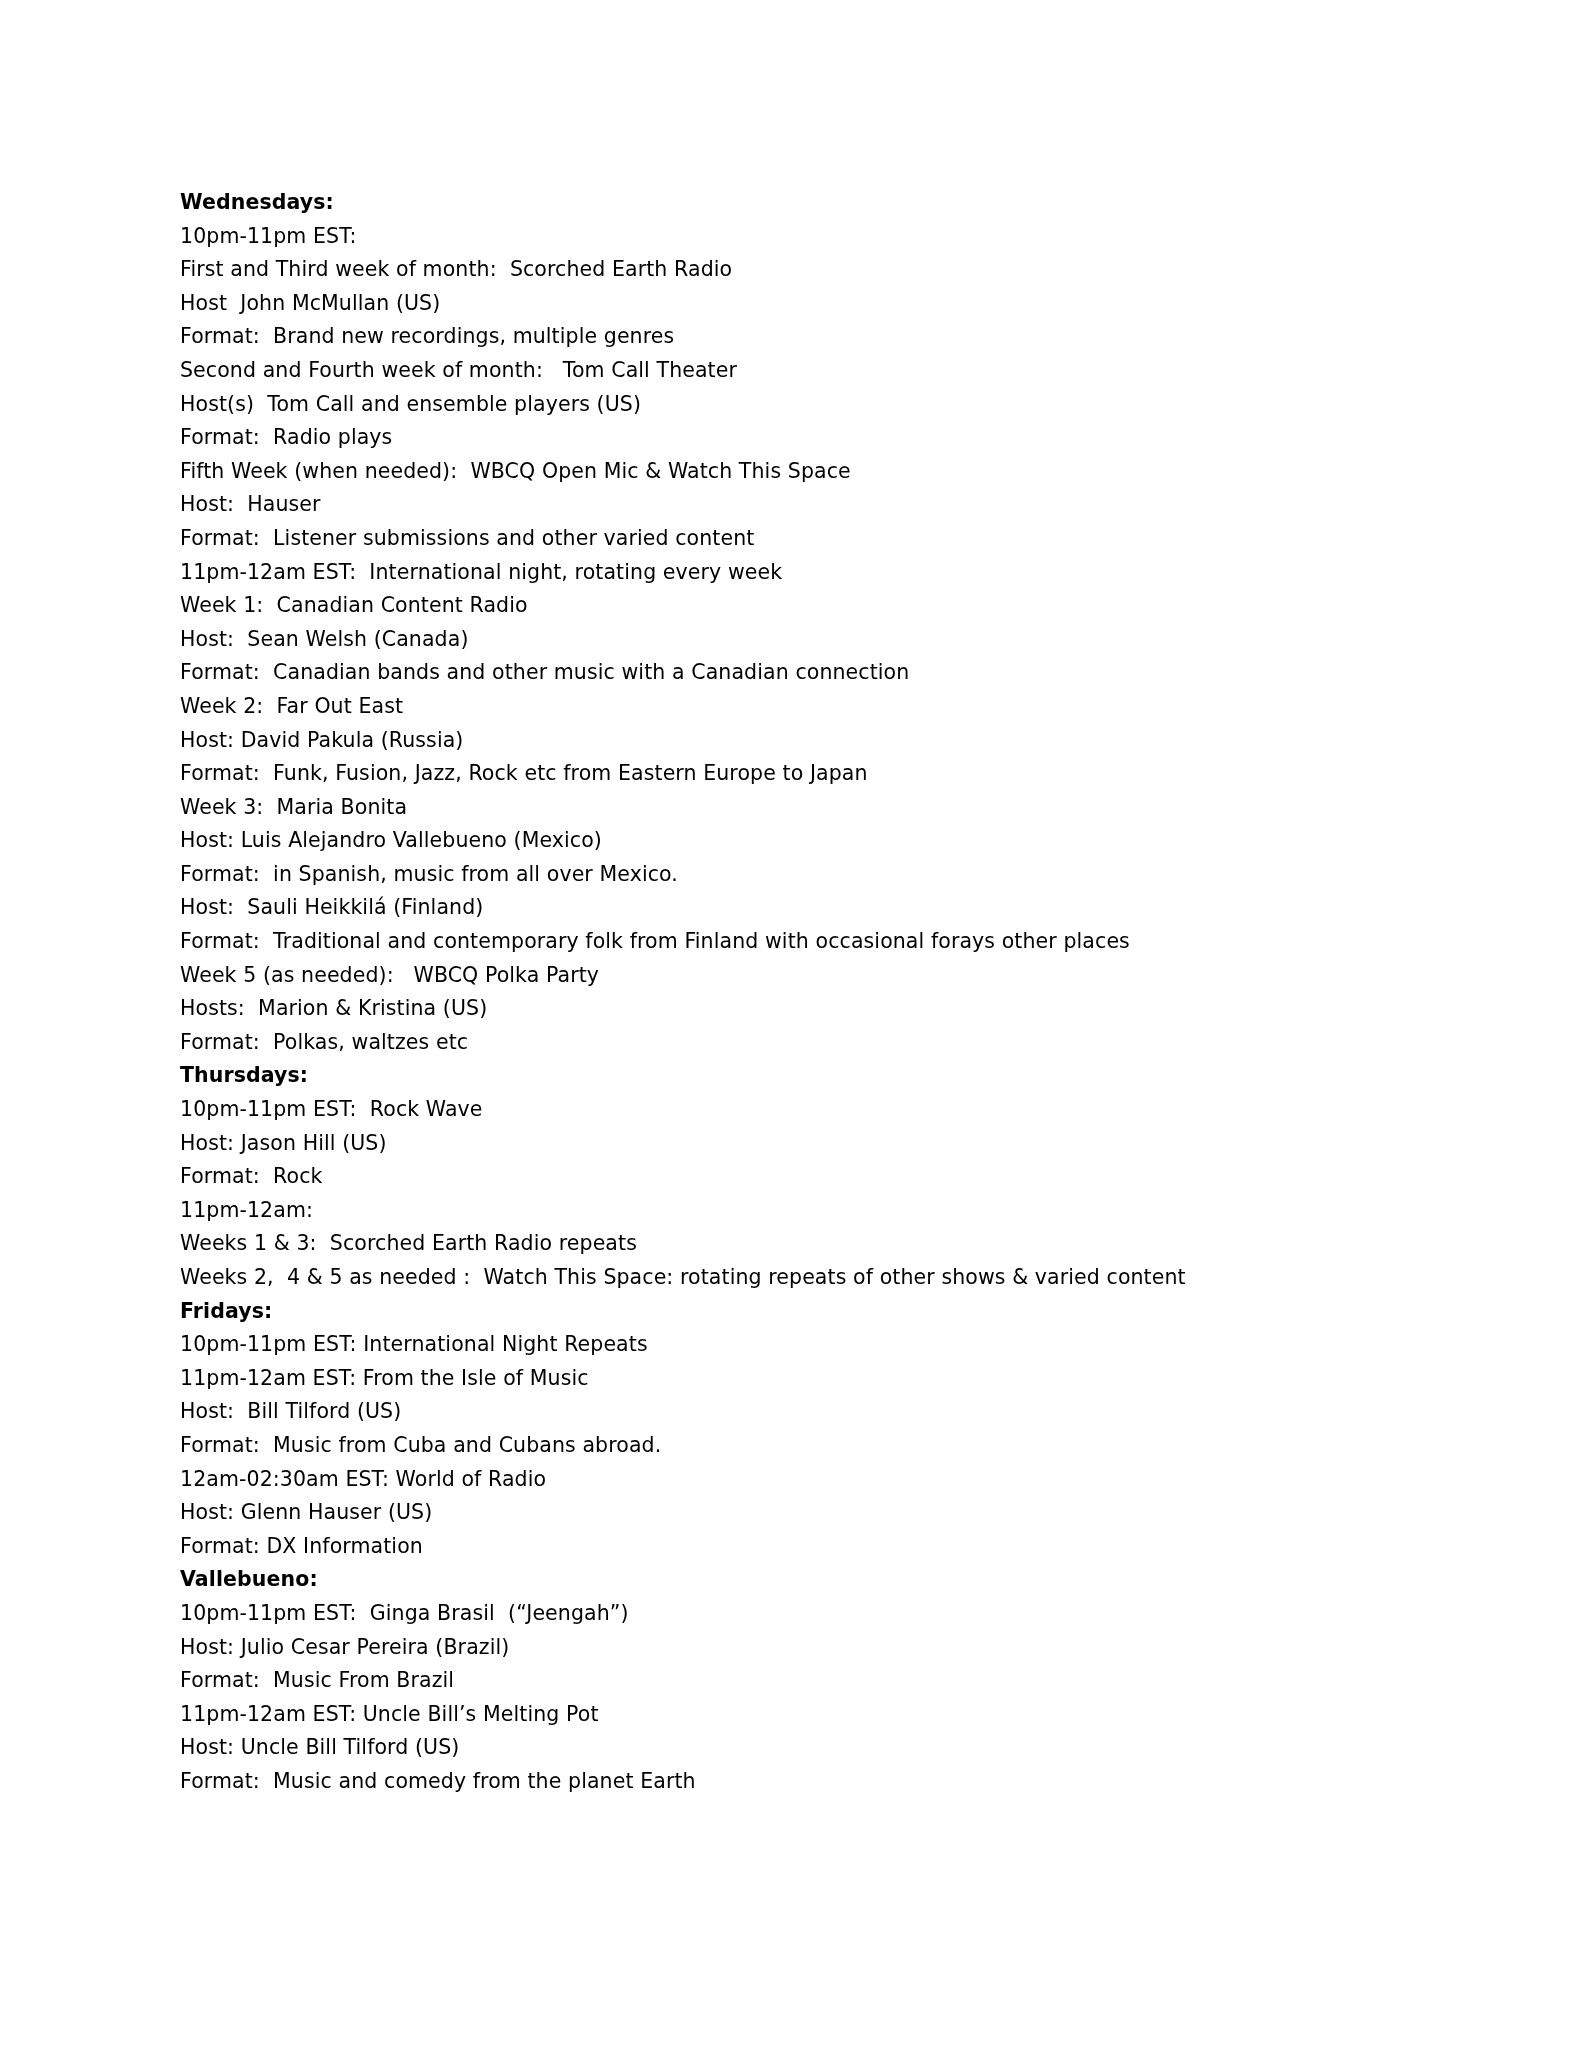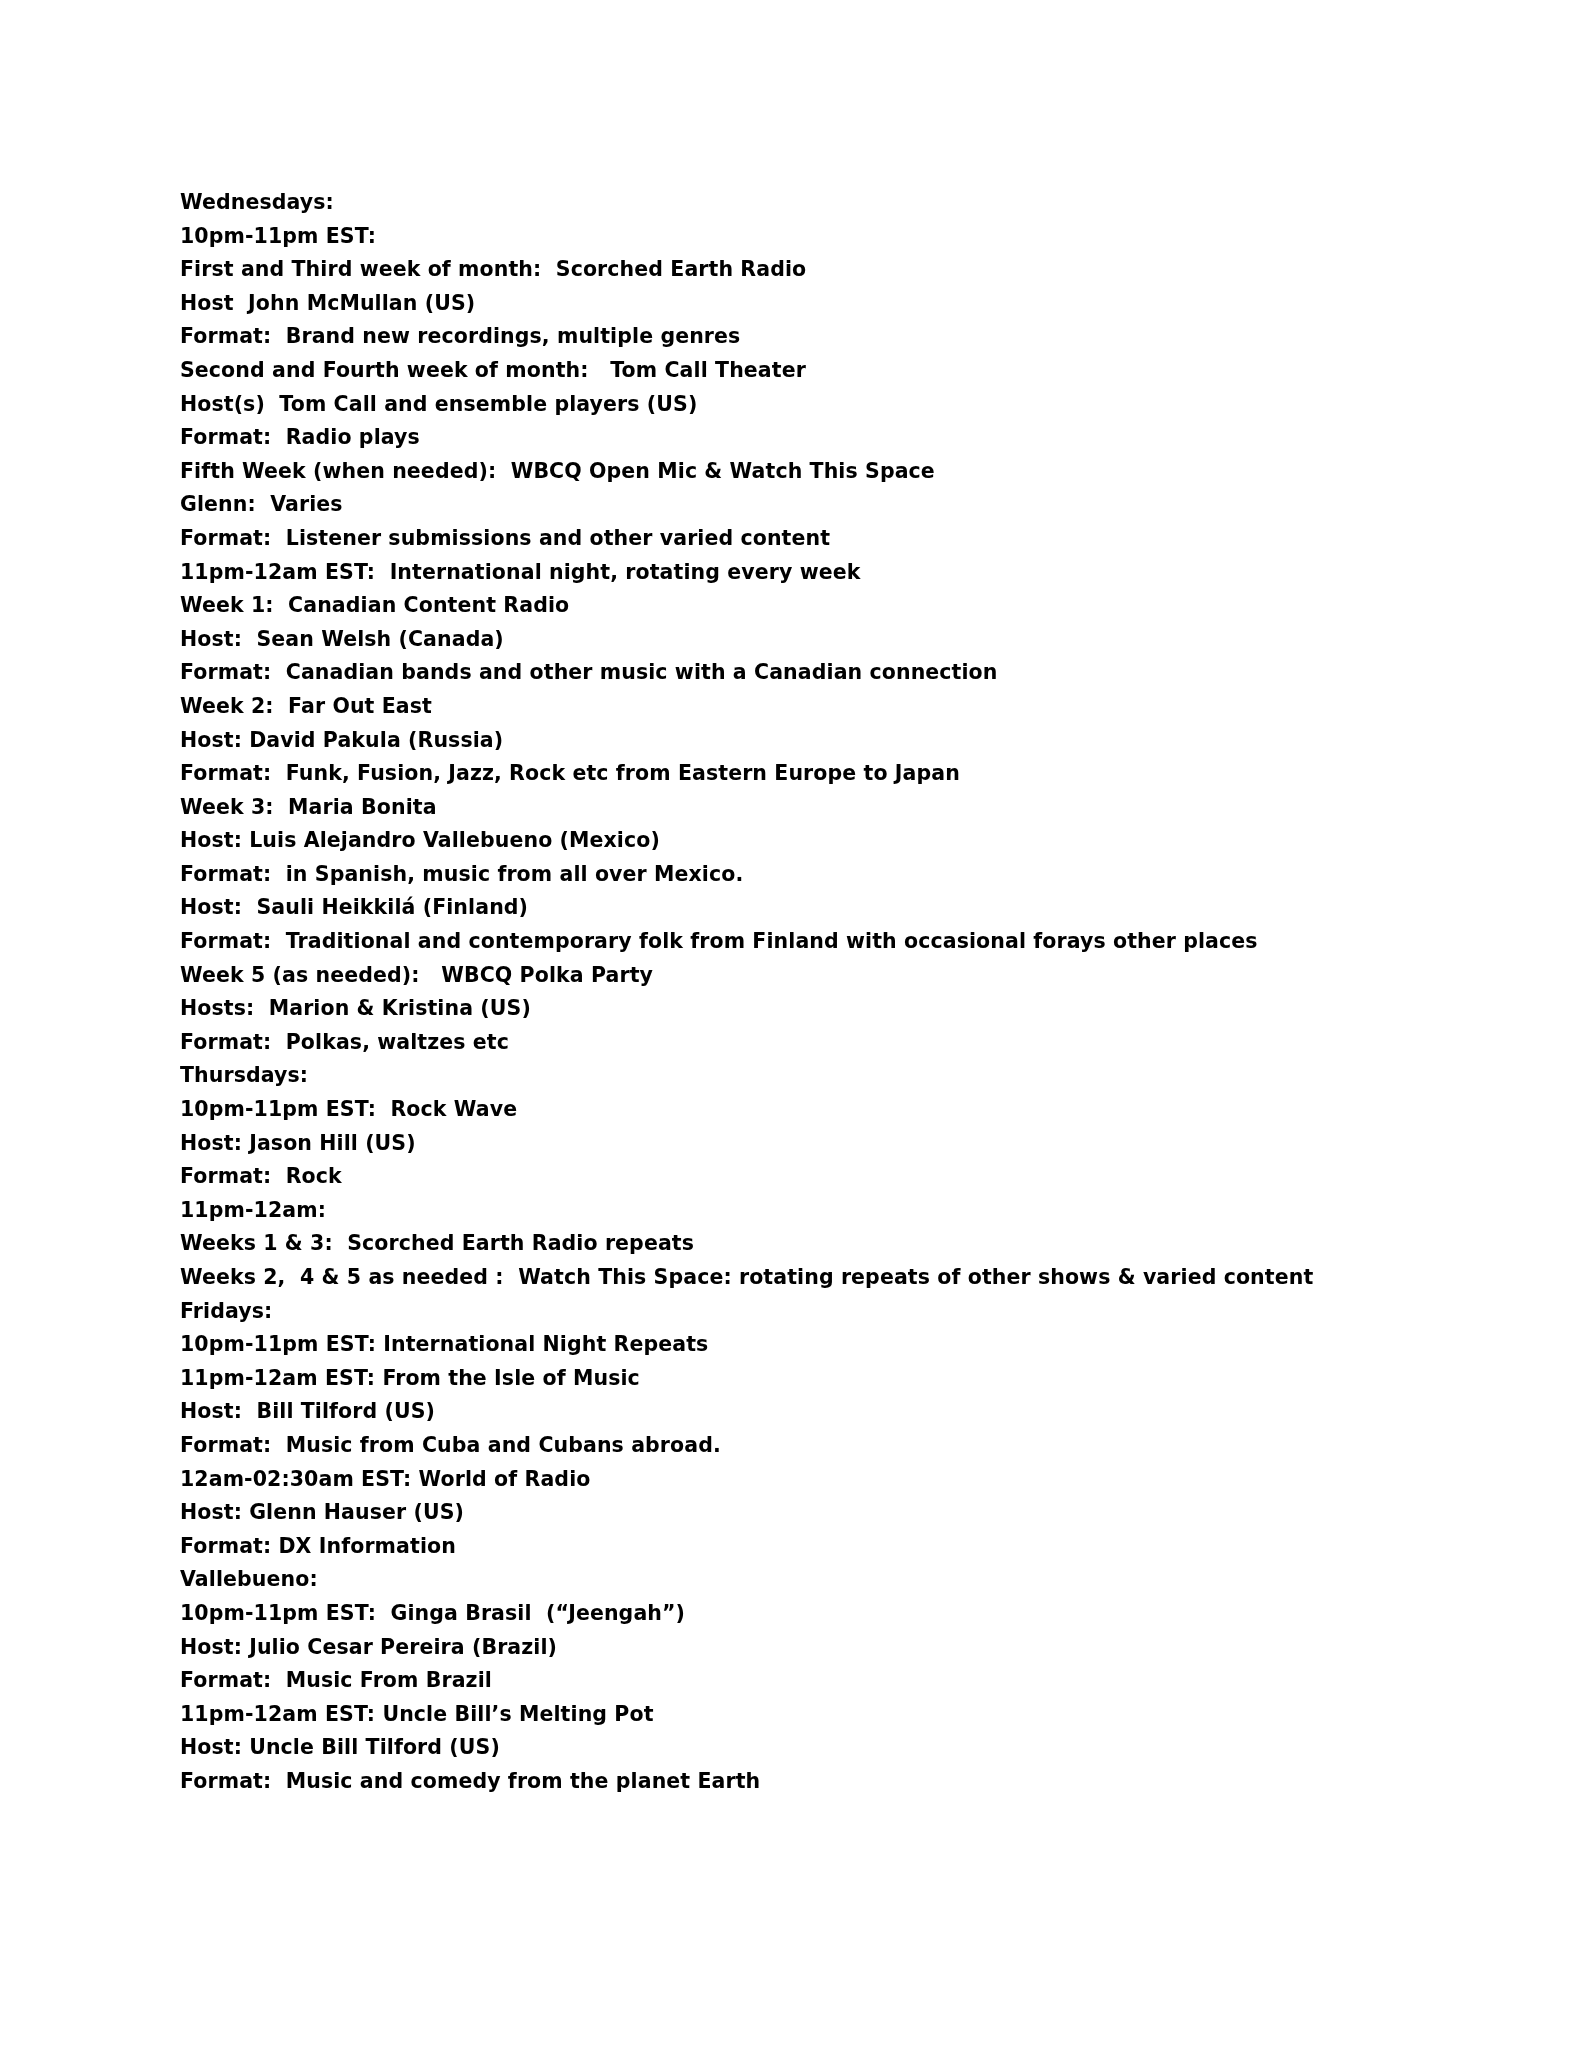--- a/index.html
+++ b/index.html
@@ -21,41 +21,41 @@
     box-sizing: border-box;
     padding: 186px 180px 60px 180px;
   }
   .doc-body {
     font-size: 20.5px;
     line-height: 33.6px;
     letter-spacing: 0.1px;
   }
   .line {
     white-space: pre-wrap;
-    font-weight: bold;
+    font-weight: normal;
   }
   .line.heading {
     font-weight: bold;
   }
 </style>
 </head>
 <body>
 
 <div class="page">
   <div class="doc-body" id="doc-body">
       <div class="line heading">Wednesdays:</div>
       <div class="line">10pm-11pm EST:</div>
       <div class="line">First and Third week of month:  Scorched Earth Radio</div>
       <div class="line">Host  John McMullan (US)</div>
       <div class="line">Format:  Brand new recordings, multiple genres</div>
       <div class="line">Second and Fourth week of month:   Tom Call Theater</div>
       <div class="line">Host(s)  Tom Call and ensemble players (US)</div>
       <div class="line">Format:  Radio plays</div>
       <div class="line">Fifth Week (when needed):  WBCQ Open Mic &amp; Watch This Space</div>
-      <div class="line">Glenn:  Varies</div>
+      <div class="line">Host:  Hauser</div>
       <div class="line">Format:  Listener submissions and other varied content</div>
       <div class="line">11pm-12am EST:  International night, rotating every week</div>
       <div class="line">Week 1:  Canadian Content Radio</div>
       <div class="line">Host:  Sean Welsh (Canada)</div>
       <div class="line">Format:  Canadian bands and other music with a Canadian connection</div>
       <div class="line">Week 2:  Far Out East</div>
       <div class="line">Host: David Pakula (Russia)</div>
       <div class="line">Format:  Funk, Fusion, Jazz, Rock etc from Eastern Europe to Japan</div>
       <div class="line">Week 3:  Maria Bonita</div>
       <div class="line">Host: Luis Alejandro Vallebueno (Mexico)</div>

